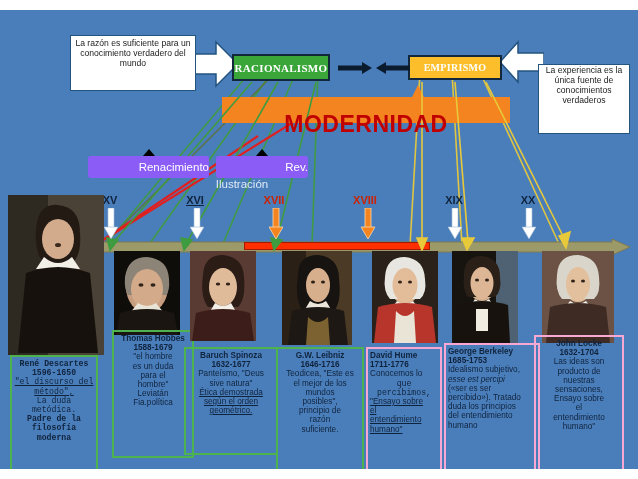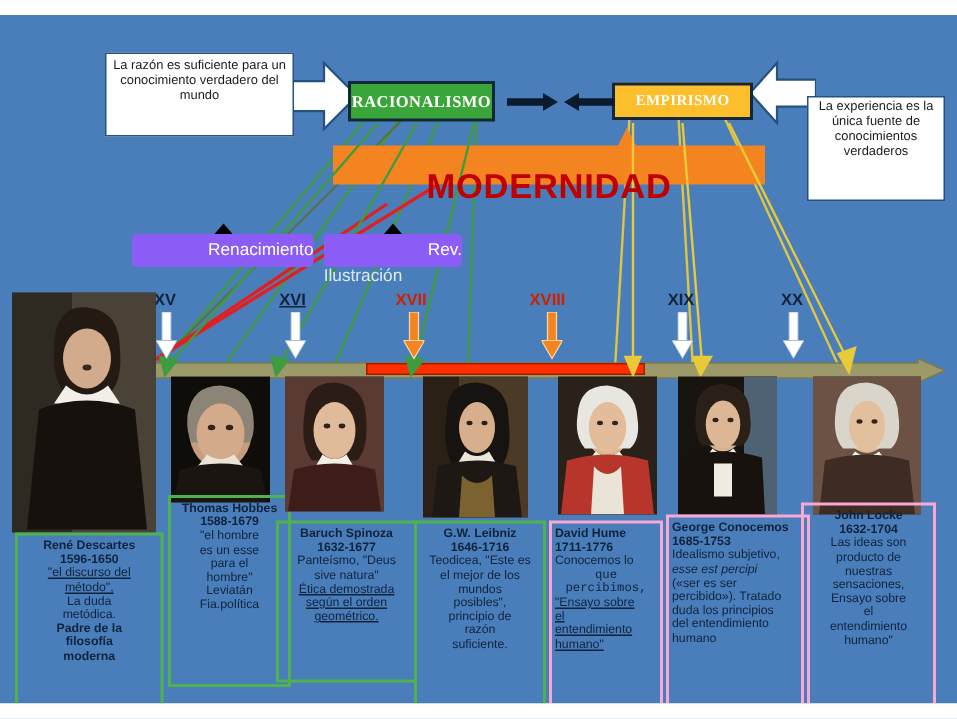--- a/index.html
+++ b/index.html
@@ -316,21 +316,21 @@
           <rect width="96" height="160" fill="#4a4236"></rect>
           <rect x="0" y="0" width="40" height="160" fill="#2e2a22"></rect>
           <ellipse cx="50" cy="42" rx="22" ry="27" fill="#c9a184"></ellipse>
           <path d="M28 34 Q30 8 50 10 Q72 12 72 38 Q74 62 62 70 L38 70 Q26 60 28 34Z" fill="#241a14"></path>
           <ellipse cx="50" cy="44" rx="16" ry="20" fill="#d2ab8d"></ellipse>
           <path d="M36 62 Q50 74 64 62 L72 74 L28 74Z" fill="#f2efe8"></path>
           <path d="M18 78 Q50 66 82 78 L90 158 L10 158Z" fill="#16110d"></path>
           <ellipse cx="50" cy="50" rx="3" ry="2" fill="#3a2a1e"></ellipse>
         </svg>
       </div>
-      <div class="cardtext bd-green" style="left:10px; top:345px; width:99px; height:120px;">
+      <div class="cardtext bd-green" style="left:10px; top:345px; width:88px; height:120px;font-family:Liberation Mono, monospace;">
         <span class="nm">René Descartes</span>
         <span class="yr">1596-1650</span>
         <span class="ln u">"el  discurso del</span>
         <span class="ln u">método",</span>
         <span class="ln">La duda</span>
         <span class="ln">metódica.</span>
         <span class="ln b">Padre de la</span>
         <span class="ln b">filosofía</span>
         <span class="ln b">moderna</span>
       </div>
@@ -346,21 +346,21 @@
           <path d="M24 52 Q33 58 42 52 L50 62 L16 62Z" fill="#e9e4d8"></path>
           <path d="M6 62 Q33 54 60 62 L64 84 L2 84Z" fill="#1a1510"></path>
           <ellipse cx="27" cy="34" rx="2.5" ry="1.8" fill="#2f231a"></ellipse>
           <ellipse cx="39" cy="34" rx="2.5" ry="1.8" fill="#2f231a"></ellipse>
         </svg>
       </div>
       <div class="cardtext bd-green" style="left:112px; top:320px; width:82px; height:128px;">
         <span class="nm">Thomas Hobbes</span>
         <span class="yr">1588-1679</span>
         <span class="ln">"el hombre</span>
-        <span class="ln">es un esse</span>
+        <span class="ln">es un duda</span>
         <span class="ln">para el</span>
         <span class="ln">hombre"</span>
         <span class="ln">Leviatán</span>
         <span class="ln">Fia.política</span>
       </div>
     </div>
 
     <div class="card">
       <div class="portrait" style="left:190px; top:241px; width:66px; height:90px;">
         <svg class="p-inner" viewBox="0 0 66 90" preserveAspectRatio="none">
@@ -448,21 +448,21 @@
           <path d="M12 24 Q12 5 30 5 Q48 7 48 26 Q50 40 43 46 L16 46 Q10 38 12 24Z" fill="#2a2018"></path>
           <ellipse cx="30" cy="32" rx="11.5" ry="16" fill="#ddb795"></ellipse>
           <path d="M23 48 Q30 54 37 48 L44 58 L16 58Z" fill="#f4f1e9"></path>
           <path d="M4 54 Q30 46 56 54 L58 92 L2 92Z" fill="#17120d"></path>
           <rect x="24" y="58" width="12" height="22" fill="#f0ece2"></rect>
           <ellipse cx="25" cy="29" rx="2" ry="1.5" fill="#2d2118"></ellipse>
           <ellipse cx="35" cy="29" rx="2" ry="1.5" fill="#2d2118"></ellipse>
         </svg>
       </div>
       <div class="cardtext bd-yellow" style="left:444px; top:333px; width:96px; height:130px; text-align:justify;">
-        <span class="nm" style="text-align:left;">George Conocemos</span>
+        <span class="nm" style="text-align:left;">George Berkeley</span>
         <span class="yr" style="text-align:left;">1685-1753</span>
         <span class="ln" style="text-align:left;">Idealismo subjetivo,</span>
         <span class="ln it" style="text-align:left;">esse est percipi</span>
         <span class="ln" style="text-align:left;">(«ser es ser</span>
         <span class="ln" style="text-align:left;">percibido»). Tratado</span>
         <span class="ln" style="text-align:left;">duda los principios</span>
         <span class="ln" style="text-align:left;">del entendimiento</span>
         <span class="ln" style="text-align:left;">humano</span>
       </div>
     </div>

